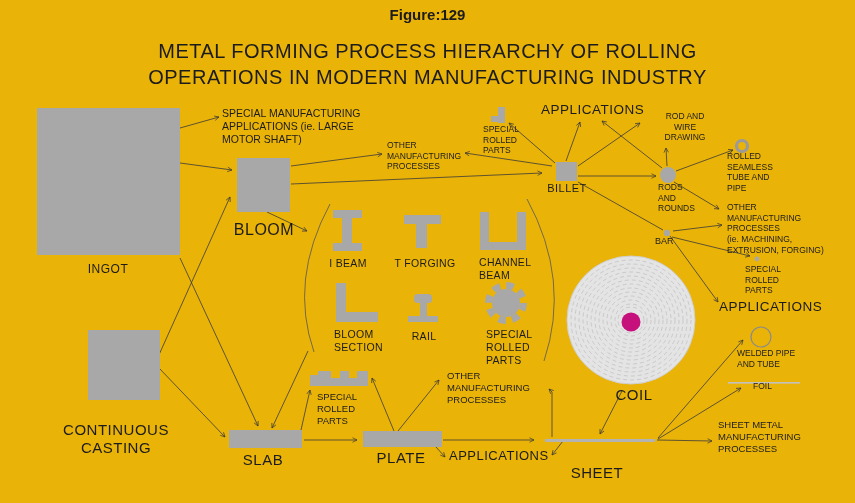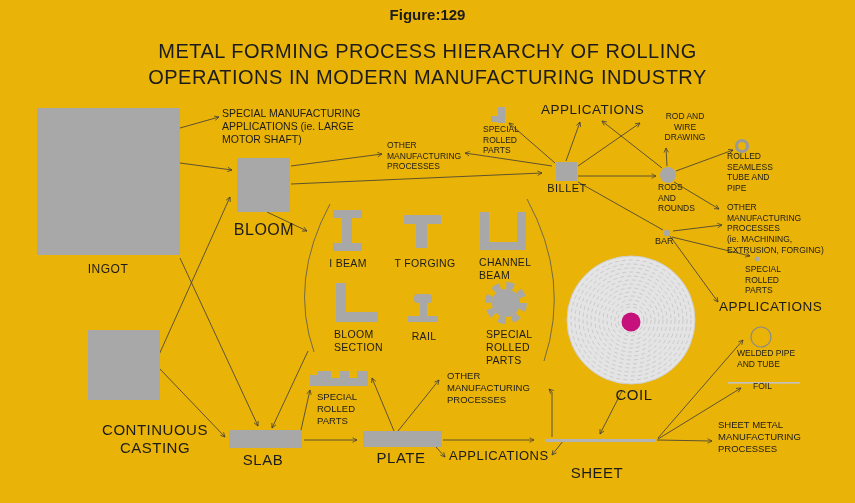--- a/index.html
+++ b/index.html
@@ -142,21 +142,21 @@
       <circle cx="631" cy="322" r="9.5" fill="#c6107c"></circle>
     </g>
   </svg>
 
   <div class="lbl figure" style="top:6px;left:0;">Figure:129</div>
   <div class="lbl title" style="top:38px;left:0;">METAL FORMING PROCESS HIERARCHY OF ROLLING
 OPERATIONS IN MODERN MANUFACTURING INDUSTRY</div>
 
   <div class="lbl node ctr" style="left:108px;top:262px;font-size:12px;">INGOT</div>
   <div class="lbl node ctr" style="left:264px;top:220px;font-size:16px;">BLOOM</div>
-  <div class="lbl node ctr" style="left:116px;top:421px;margin-left:39px;">CONTINUOUS
+  <div class="lbl node ctr" style="left:116px;top:421px;">CONTINUOUS
 CASTING</div>
   <div class="lbl node ctr" style="left:263px;top:451px;">SLAB</div>
   <div class="lbl node ctr" style="left:401px;top:449px;">PLATE</div>
   <div class="lbl node ctr" style="left:567px;top:182px;font-size:11px;">BILLET</div>
   <div class="lbl node ctr" style="left:597px;top:464px;">SHEET</div>
   <div class="lbl node ctr" style="left:634px;top:386px;">COIL</div>
   <div class="lbl sm" style="left:658px;top:182px;">RODS
 AND
 ROUNDS</div>
   <div class="lbl" style="left:655px;top:236px;font-size:9px;">BAR</div>

